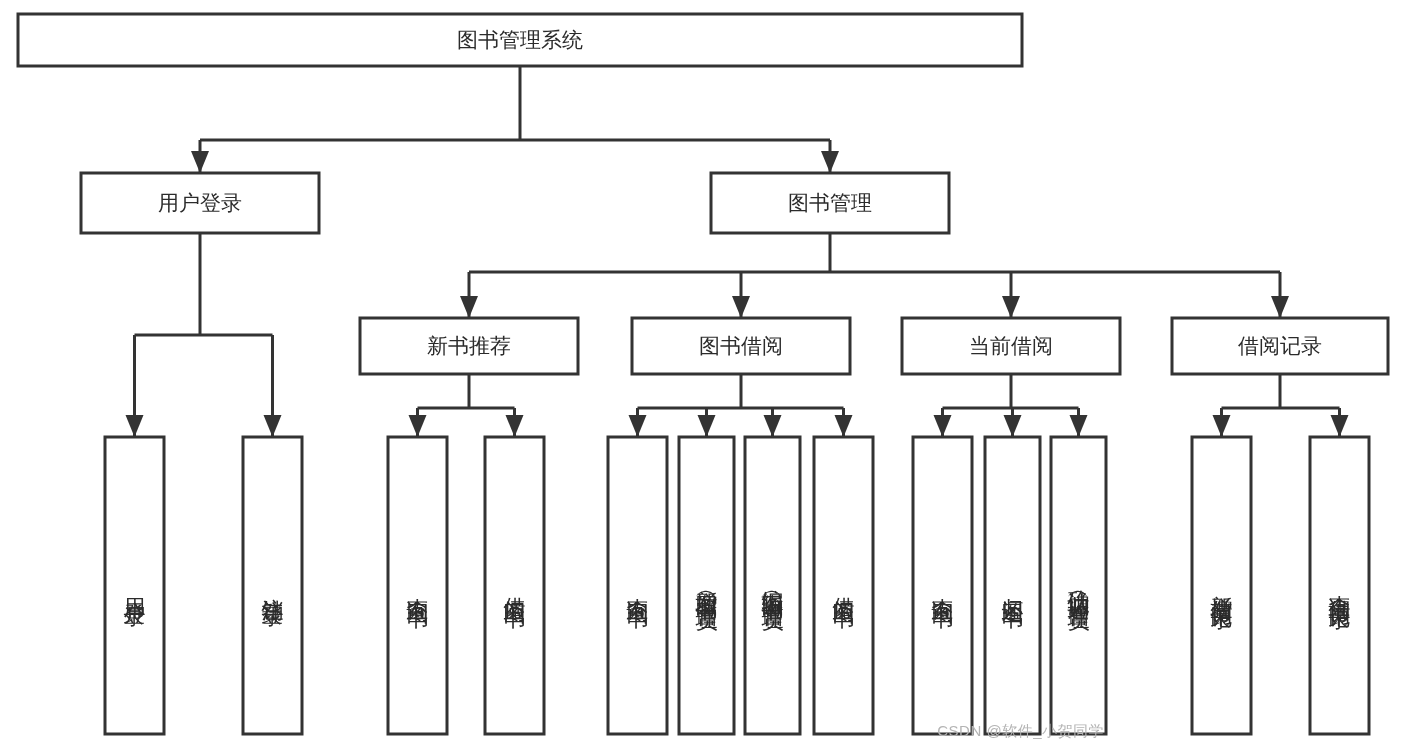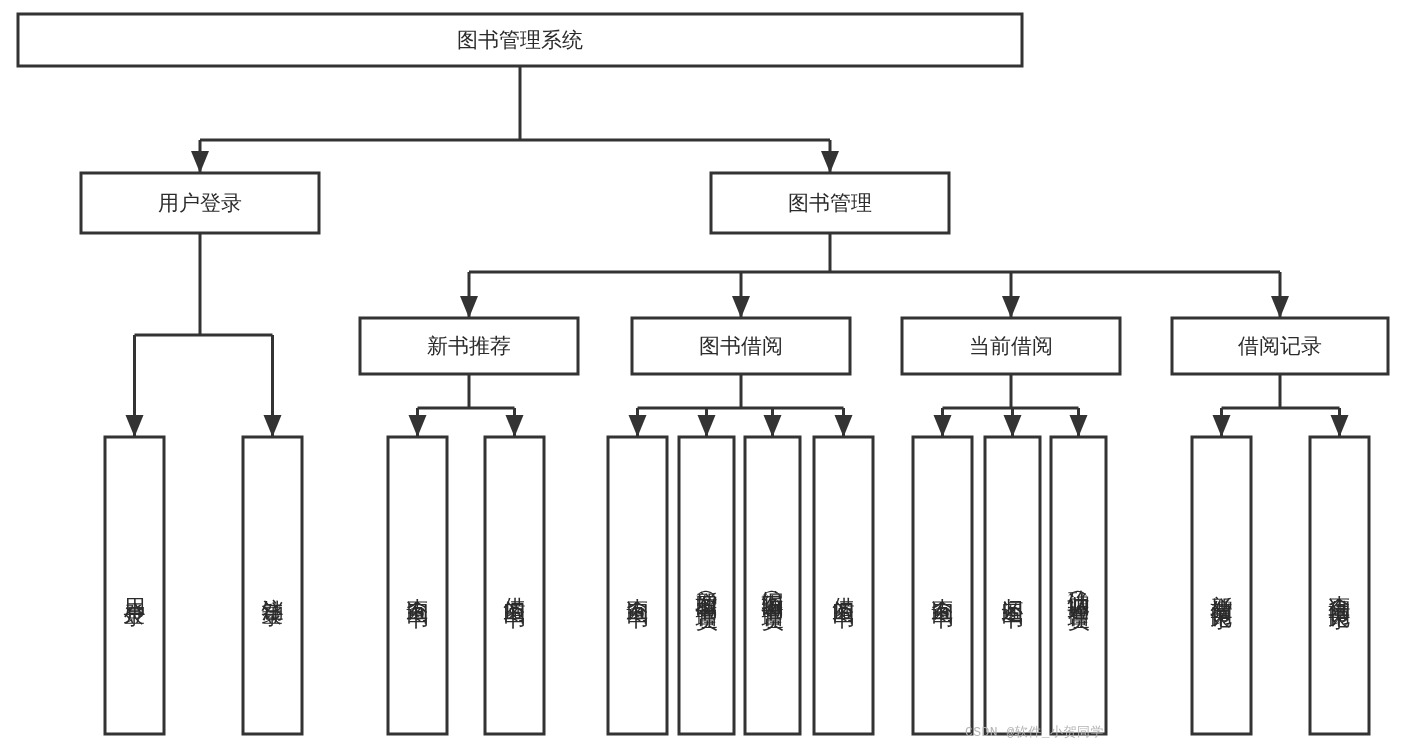--- a/index.html
+++ b/index.html
@@ -63,22 +63,22 @@
     font-size: 22px;
     color: #2b2b2b;
     letter-spacing: 3px;
     line-height: 1;
     white-space: nowrap;
   }
   .watermark {
     position: absolute;
     right: 10px;
     bottom: 6px;
-    font-family: Liberation Mono, monospace;
-    font-size: 13px;
+    font-family: Liberation Sans, sans-serif;
+    font-size: 15px;
     color: #b4b4b4;
     letter-spacing: 0.5px;
     white-space: nowrap;
     user-select: none;
   }
 </style>
 </head>
 <body>
 
 <div id="diagram-root">

